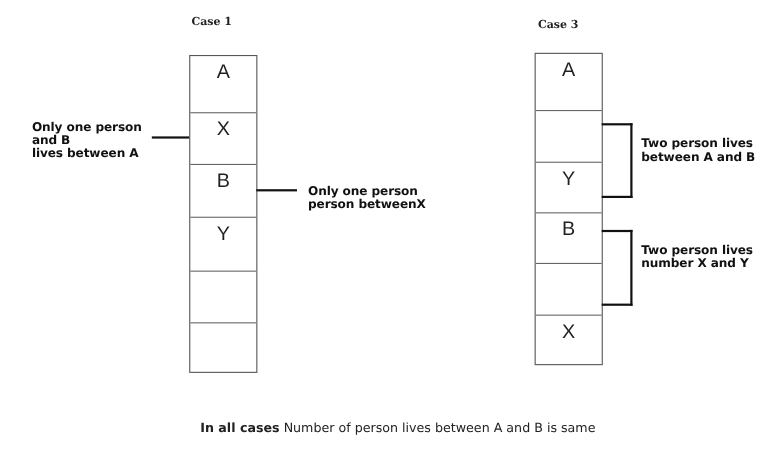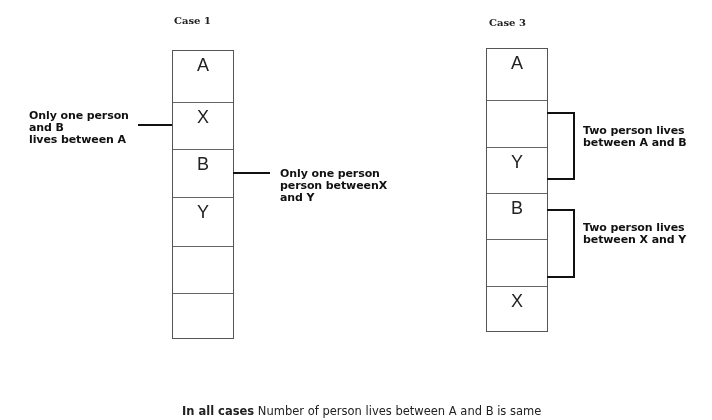--- a/index.html
+++ b/index.html
@@ -34,21 +34,20 @@
 <div class="abs note" style="left:29px; top:110px;">
   <div>Only one person</div>
   <div>and B</div>
   <div>lives between A</div>
 </div>
 <div class="hline" style="left:138px; top:124px; width:34px;"></div>
 
 <div class="abs note" style="left:280px; top:168px;">
   <div>Only one person</div>
   <div>person betweenX</div>
-  <div>and Y</div>
 </div>
 <div class="hline" style="left:233px; top:172px; width:37px;"></div>
 
 <div class="abs case-title" style="left:489px; top:17px;">Case 3</div>
 
 <div class="column" style="left:486px; top:48px; width:62px; height:284px;">
   <div class="cell first" style="top:0; height:51px;">A</div>
   <div class="cell" style="top:51px; height:47px;"></div>
   <div class="cell" style="top:98px; height:46px;">Y</div>
   <div class="cell" style="top:144px; height:46px;">B</div>
@@ -58,18 +57,18 @@
 
 <div class="bracket" style="left:547px; top:112px; width:28px; height:68px;"></div>
 <div class="abs note" style="left:583px; top:125px;">
   <div>Two person lives</div>
   <div>between A and B</div>
 </div>
 
 <div class="bracket" style="left:547px; top:209px; width:28px; height:69px;"></div>
 <div class="abs note" style="left:583px; top:222px;">
   <div>Two person lives</div>
-  <div>between X and Y</div>
+  <div>number X and Y</div>
 </div>
 
-<div class="abs footer" style="left:182px; top:405px;">
+<div class="abs footer" style="left:182px; top:383px;">
   <div><b>In all cases</b><span> Number of person lives between A and B is same</span></div>
 </div>
 
 </body></html>

